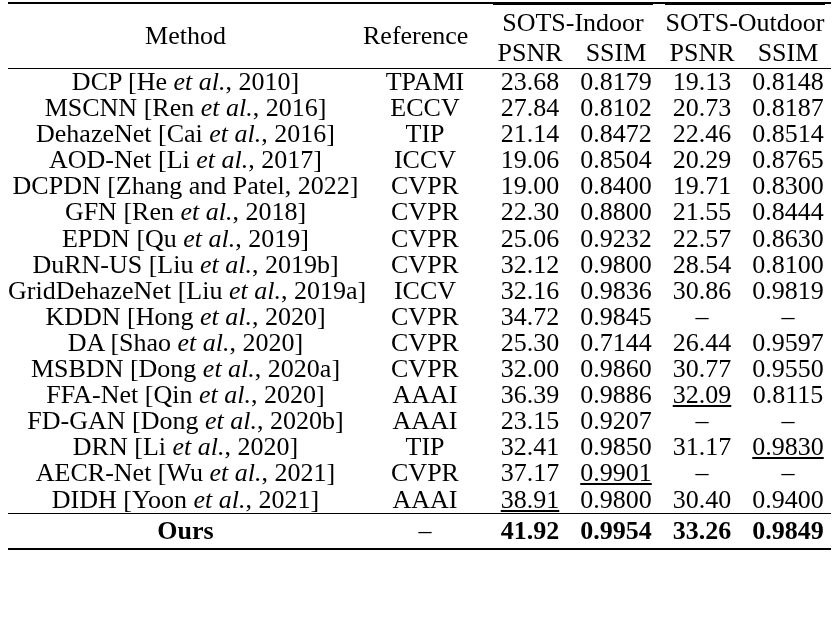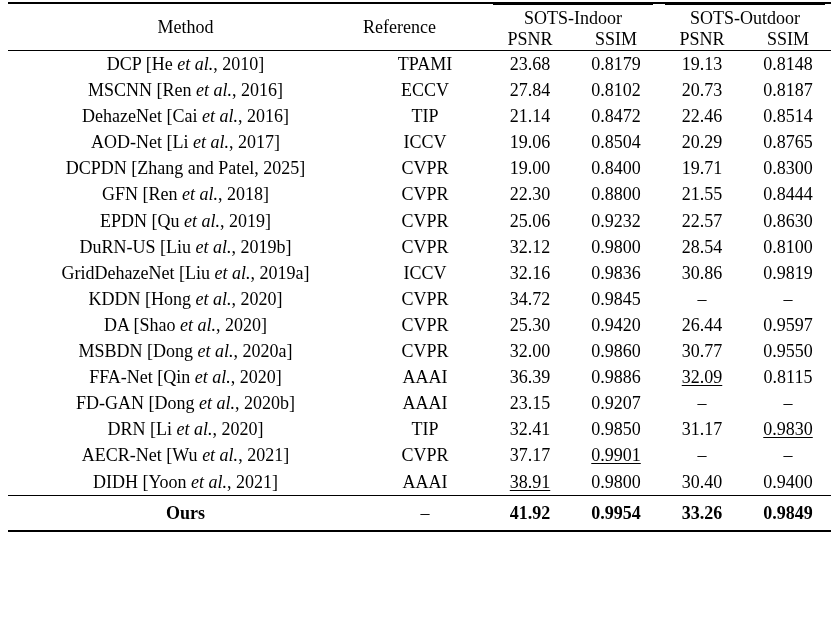--- a/index.html
+++ b/index.html
@@ -16,21 +16,21 @@
   }
   .table-wrap {
     width: 839px;
     box-sizing: border-box;
     padding: 2px 8px 0 8px;
   }
   table.results {
     border-collapse: collapse;
     width: 823px;
     table-layout: fixed;
-    font-size: 18px;
+    font-size: 26px;
   }
   table.results td, table.results th {
     padding: 0;
     font-weight: normal;
     vertical-align: middle;
   }
   
   col.c-method   { width: 355px; }
   col.c-ref      { width: 124px; }
   col.c-ip       { width: 86px; }
@@ -182,21 +182,21 @@
         </tr>
         <tr>
           <td class="method">AOD-Net [Li <span class="it">et al.</span>, 2017]</td>
           <td class="ref">ICCV</td>
           <td class="num"><span>19.06</span></td>
           <td class="num"><span>0.8504</span></td>
           <td class="num"><span>20.29</span></td>
           <td class="num"><span>0.8765</span></td>
         </tr>
         <tr>
-          <td class="method">DCPDN [Zhang and Patel, 2025]</td>
+          <td class="method">DCPDN [Zhang and Patel, 2022]</td>
           <td class="ref">CVPR</td>
           <td class="num"><span>19.00</span></td>
           <td class="num"><span>0.8400</span></td>
           <td class="num"><span>19.71</span></td>
           <td class="num"><span>0.8300</span></td>
         </tr>
         <tr>
           <td class="method">GFN [Ren <span class="it">et al.</span>, 2018]</td>
           <td class="ref">CVPR</td>
           <td class="num"><span>22.30</span></td>
@@ -233,21 +233,21 @@
           <td class="ref">CVPR</td>
           <td class="num"><span>34.72</span></td>
           <td class="num"><span>0.9845</span></td>
           <td class="num"><span>–</span></td>
           <td class="num"><span>–</span></td>
         </tr>
         <tr>
           <td class="method">DA [Shao <span class="it">et al.</span>, 2020]</td>
           <td class="ref">CVPR</td>
           <td class="num"><span>25.30</span></td>
-          <td class="num"><span>0.9420</span></td>
+          <td class="num"><span>0.7144</span></td>
           <td class="num"><span>26.44</span></td>
           <td class="num"><span>0.9597</span></td>
         </tr>
         <tr>
           <td class="method">MSBDN [Dong <span class="it">et al.</span>, 2020a]</td>
           <td class="ref">CVPR</td>
           <td class="num"><span>32.00</span></td>
           <td class="num"><span>0.9860</span></td>
           <td class="num"><span>30.77</span></td>
           <td class="num"><span>0.9550</span></td>

